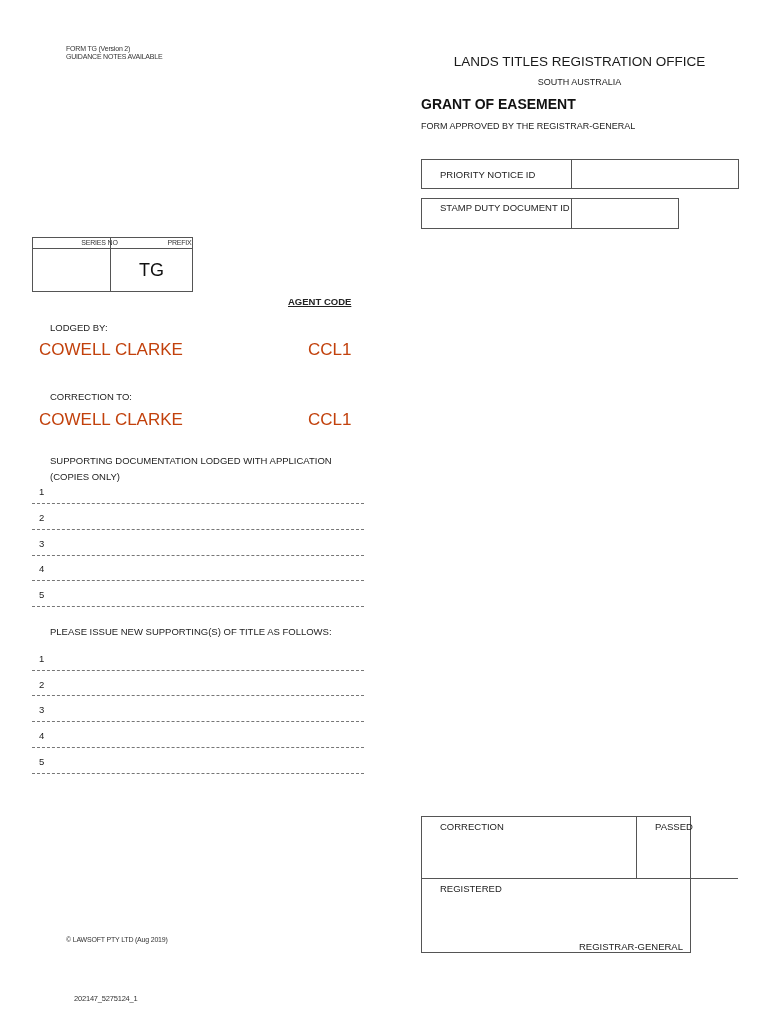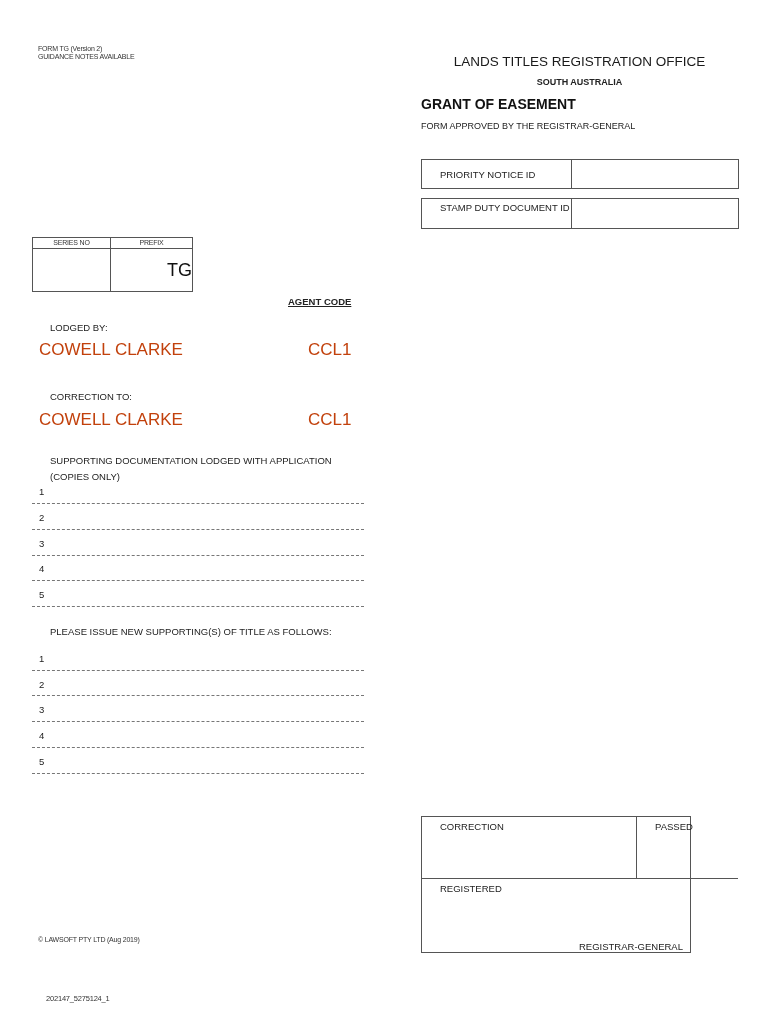--- a/index.html
+++ b/index.html
@@ -1,57 +1,57 @@
 <!DOCTYPE html>
 <html><head>
 <meta charset="utf-8">
 <style>
   html, body { margin: 0; padding: 0; background: #ffffff; }
   body { width: 770px; height: 1024px; position: relative; overflow: hidden;
          font-family: "Liberation Sans", sans-serif; color: #1a1a1a; }
   .abs { position: absolute; white-space: nowrap; }
-  .tiny { font-size: 7px; letter-spacing: -0.2px; color: #333; }
+  .tiny { font-size: 7px; letter-spacing: -0.2px; color: #333; margin-left: 28px; }
   .label { font-size: 9.5px; color: #222; padding-left: 11px; }
   .value { font-size: 17px; color: #c2410c; }
   .box { position: absolute; border: 1px solid #555; box-sizing: border-box; }
   .vline { position: absolute; border-left: 1px solid #555; }
   .hline { position: absolute; border-top: 1px solid #555; }
   .dash { position: absolute; left: 32px; width: 332px; border-top: 1px dashed #777; }
   .rownum { position: absolute; left: 39px; font-size: 9.5px; color: #222; }
 </style>
 </head>
 <body>
 
 <div class="abs tiny" style="left:38px; top:45px;">FORM TG (Version 2)</div>
 <div class="abs tiny" style="left:38px; top:53px;">GUIDANCE NOTES AVAILABLE</div>
 
 <div class="abs" style="left:421px; width:317px; top:54px; text-align:center; font-size:13.5px; color:#1a1a1a;">LANDS TITLES REGISTRATION OFFICE</div>
-<div class="abs" style="left:421px; width:317px; top:77px; text-align:center; font-size:9px; color:#222;font-weight:bold;">SOUTH AUSTRALIA</div>
+<div class="abs" style="left:421px; width:317px; top:77px; text-align:center; font-size:9px; color:#222;">SOUTH AUSTRALIA</div>
 <div class="abs" style="left:421px; width:317px; top:96px; font-size:14px; font-weight:bold; color:#111;">GRANT OF EASEMENT</div>
 <div class="abs" style="left:421px; width:317px; top:121px; text-align:left; font-size:9px; color:#222;">FORM APPROVED BY THE REGISTRAR-GENERAL</div>
 
 <div class="box" style="left:421px; top:159px; width:318px; height:30px;">
   <div class="vline" style="left:149px; top:0; height:28px;"></div>
   <div class="abs label" style="left:7px; top:9px;">PRIORITY NOTICE ID</div>
   <div class="abs value" style="left:156px; top:7px; width:158px; height:18px;"></div>
 </div>
 
-<div class="box" style="left:421px; top:198px; width:318px; height:31px;">
+<div class="box" style="left:421px; top:198px; width:258px; height:31px;">
   <div class="vline" style="left:149px; top:0; height:29px;"></div>
   <div class="abs label" style="left:7px; top:4px; white-space:normal; width:140px; line-height:10px;">STAMP DUTY DOCUMENT ID</div>
   <div class="abs value" style="left:156px; top:7px; width:158px; height:18px;"></div>
 </div>
 
 <div class="box" style="left:32px; top:237px; width:161px; height:55px;">
   <div class="hline" style="left:0; top:10px; width:159px;"></div>
   <div class="vline" style="left:77px; top:0; height:53px;"></div>
   <div class="abs tiny" style="left:0; width:77px; top:1px; text-align:center;">SERIES NO</div>
   <div class="abs tiny" style="left:78px; width:81px; top:1px; text-align:center;">PREFIX</div>
   <div class="abs value" style="left:2px; width:73px; top:20px; text-align:center;"></div>
-  <div class="abs" style="left:78px; width:81px; top:22px; text-align:right; font-size:18px; color:#111;">TG</div>
+  <div class="abs" style="left:78px; width:81px; top:22px; text-align:center; font-size:18px; color:#111;">TG</div>
 </div>
 
 <div class="abs" style="left:288px; top:296px; font-size:9.5px; font-weight:bold; text-decoration:underline; color:#222;">AGENT CODE</div>
 
 <div class="abs label" style="left:39px; top:322px;">LODGED BY:</div>
 <div class="abs value" style="left:39px; top:340px;">COWELL CLARKE</div>
 <div class="abs value" style="left:308px; top:340px;">CCL1</div>
 
 <div class="abs label" style="left:39px; top:391px;">CORRECTION TO:</div>
 <div class="abs value" style="left:39px; top:410px;">COWELL CLARKE</div>

